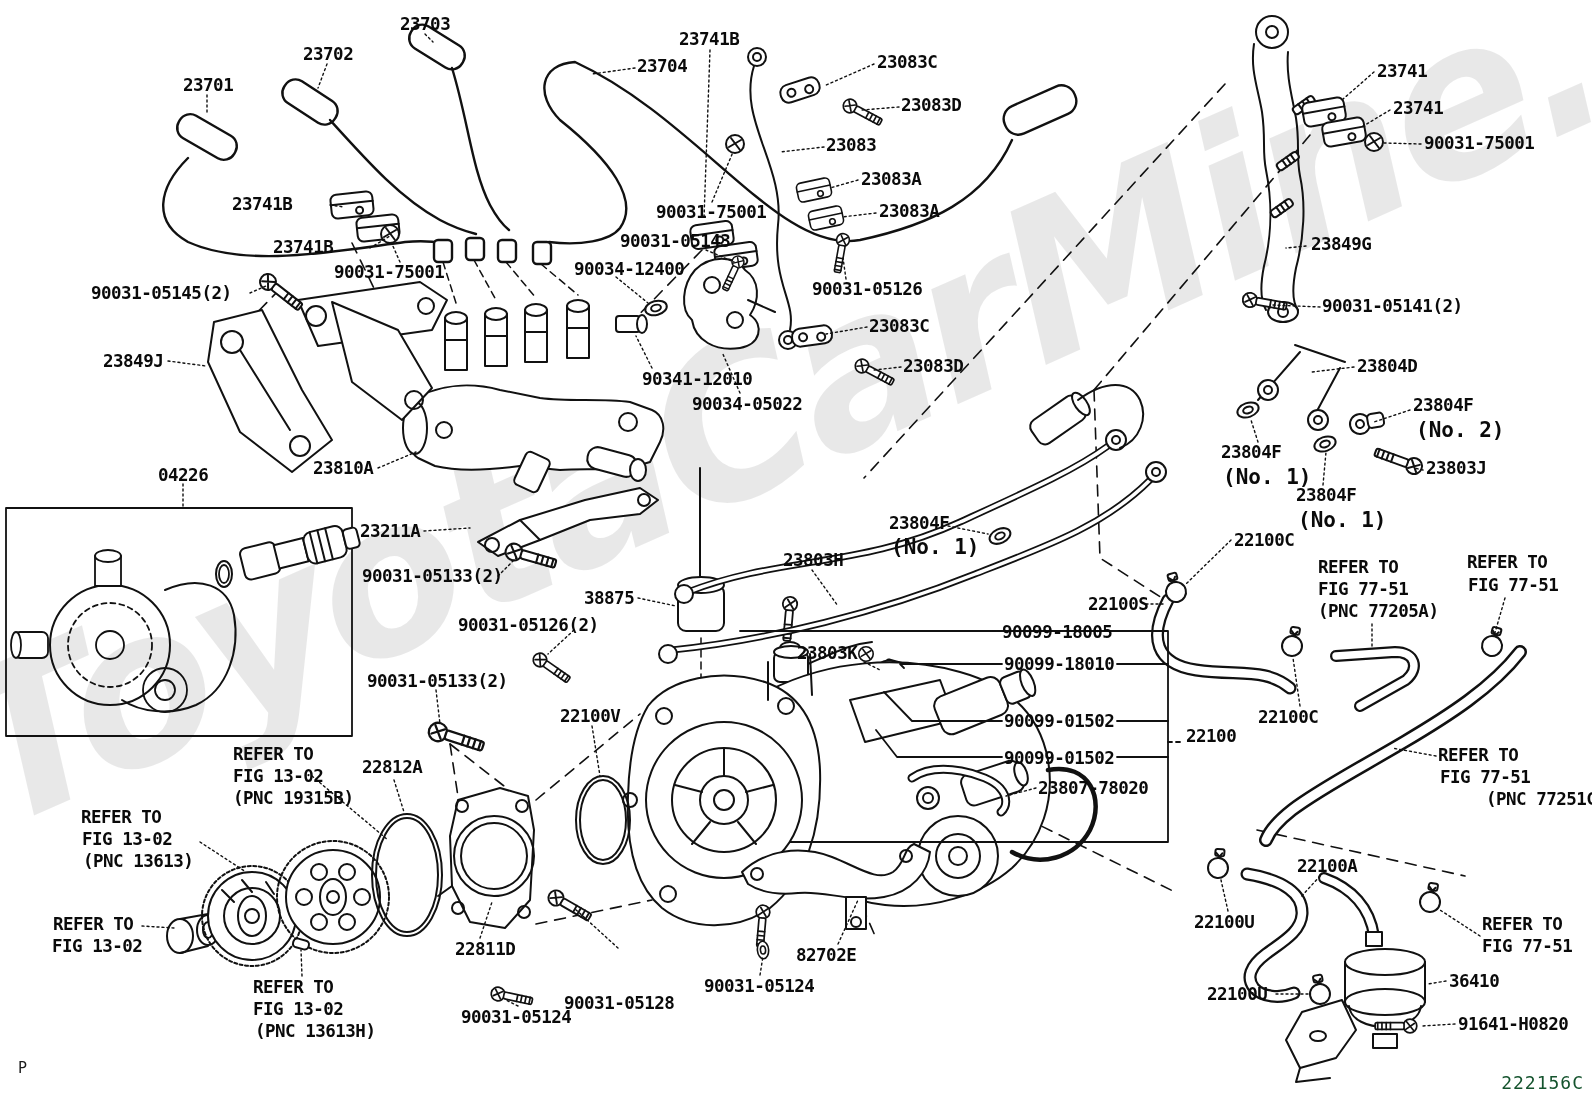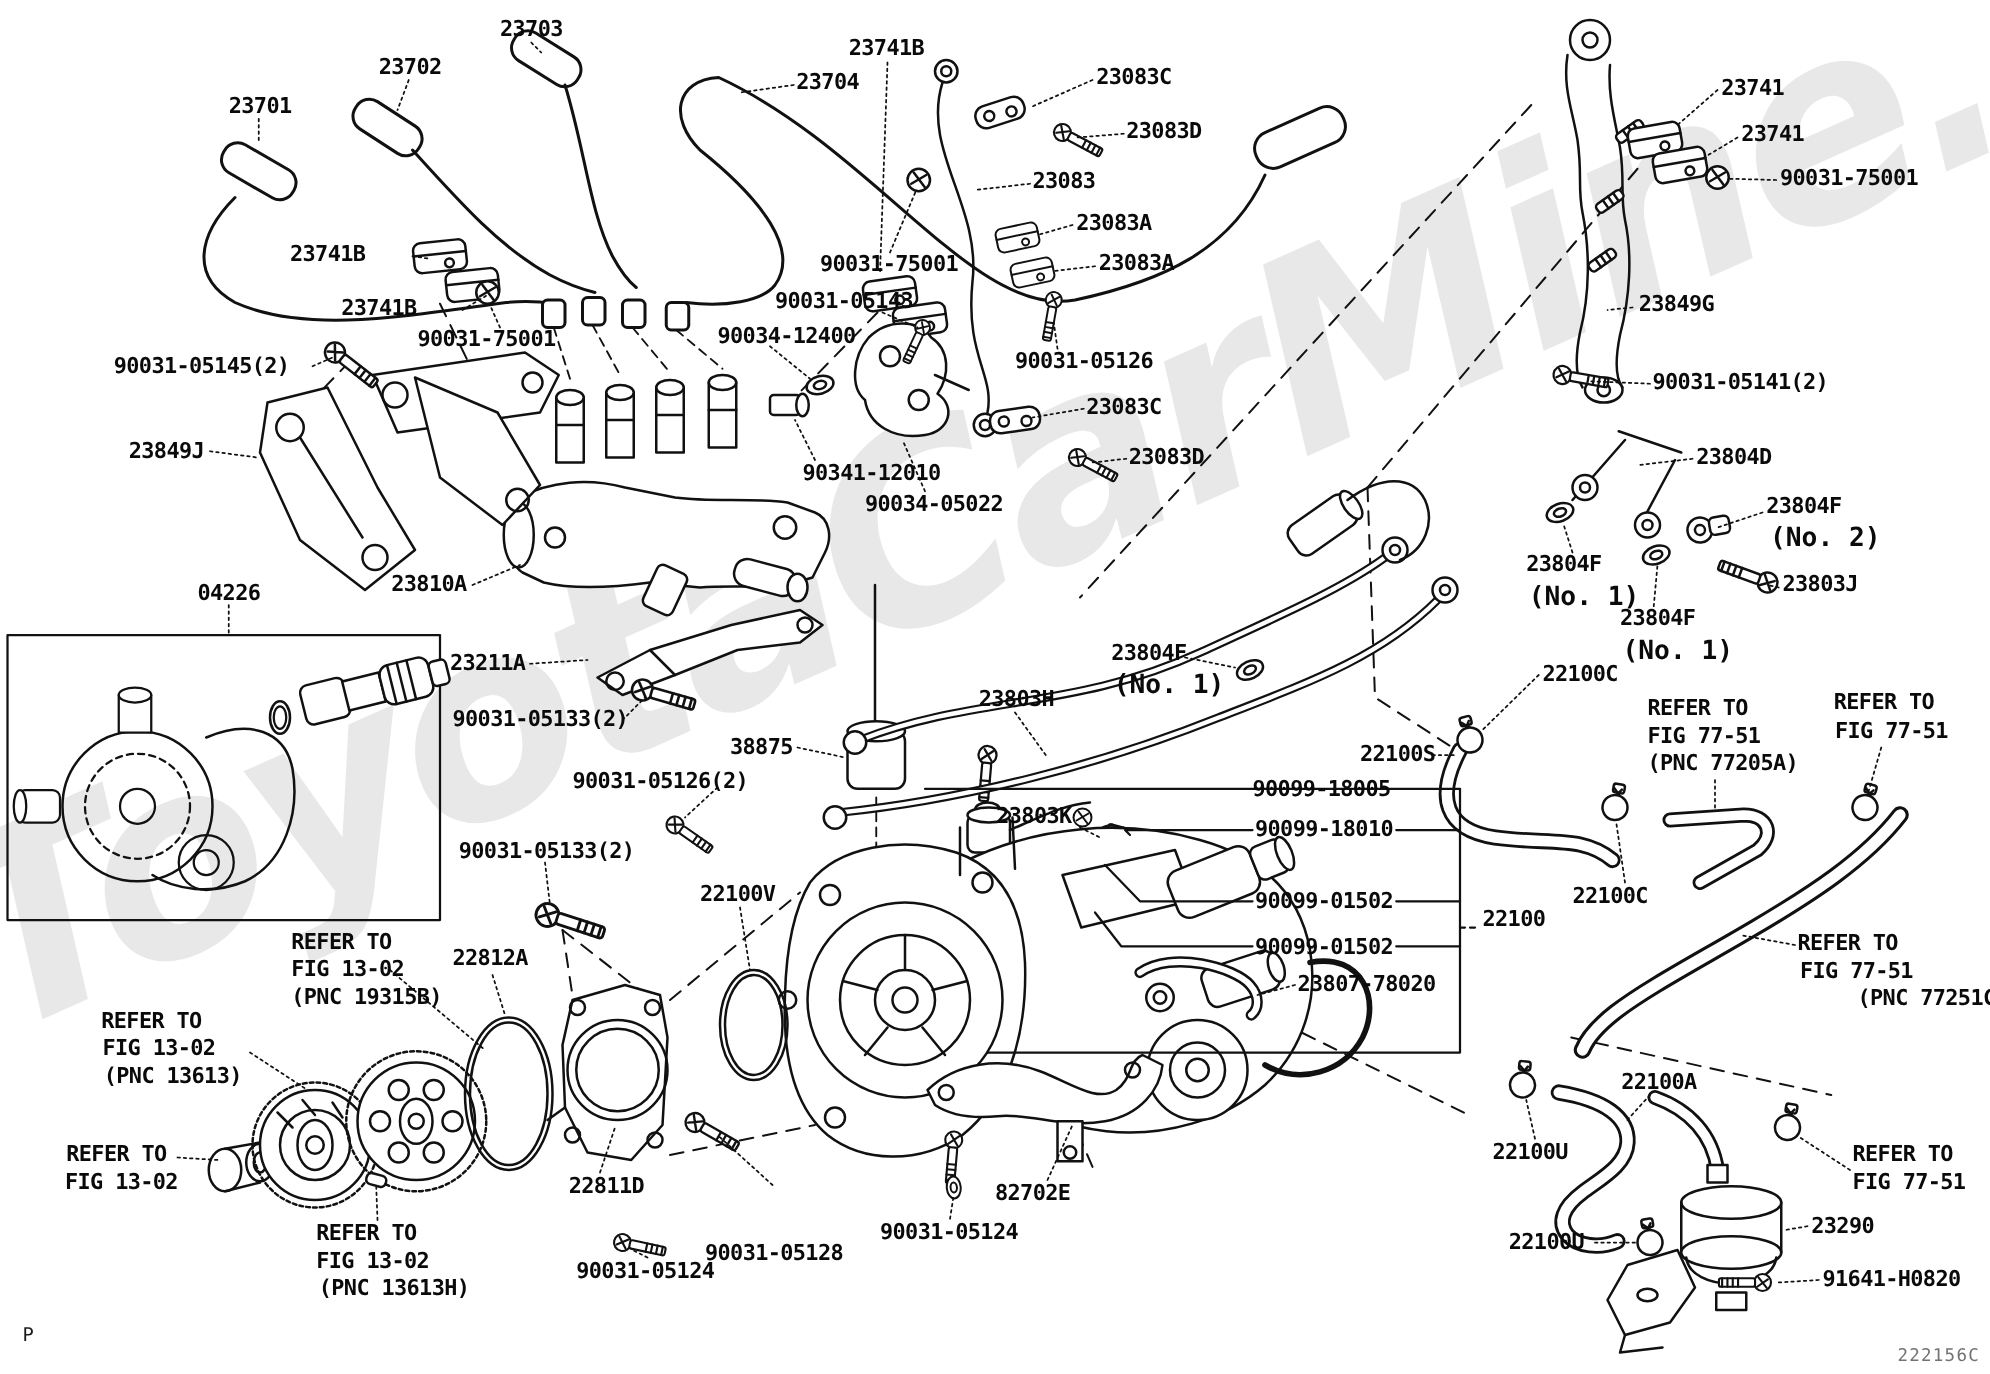--- a/index.html
+++ b/index.html
@@ -6,21 +6,21 @@
   #stage{position:relative;width:1592px;height:1099px;background:#fff;overflow:hidden;
          font-family:"DejaVu Sans Mono","Liberation Mono",monospace}
   .watermark{position:absolute;left:-30px;top:640px;font-size:212px;font-weight:bold;font-style:italic;
              color:rgba(0,0,0,0.09);transform:rotate(-24deg);transform-origin:0 50%;
              white-space:nowrap;letter-spacing:-6px;font-family:"DejaVu Sans","Liberation Sans",sans-serif;z-index:1}
   svg.art{position:absolute;left:0;top:0;z-index:2}
   #labels{position:absolute;left:0;top:0;width:100%;height:100%;z-index:3}
   #labels .lbl{position:absolute;font-weight:bold;font-size:17.5px;line-height:1.05;color:#0a0a0a;
                white-space:pre;letter-spacing:-0.5px}
   #labels .lbl.sub{font-size:21px;letter-spacing:0}
-  .corner-code{position:absolute;right:8px;bottom:6px;font-size:14px;color:#737373;letter-spacing:1px;
+  .corner-code{position:absolute;right:8px;bottom:6px;font-size:18px;color:#14532d;letter-spacing:1px;
                font-family:"DejaVu Sans Mono",monospace;z-index:3}
   .page-marker{position:absolute;left:18px;bottom:22px;font-size:15px;color:#1a1a1a;z-index:3;
                font-family:"DejaVu Sans Mono",monospace}
 </style>
 </head>
 <body>
 
 <div id="stage">
 
   <div class="watermark">ToyotaCarMine.ru</div>
@@ -574,19 +574,19 @@
       <span class="lbl" style="left: 455px; top: 940px;">22811D</span>
       <span class="lbl" style="left: 564px; top: 950px; margin-top: 44px;">90031-05128</span>
       <span class="lbl" style="left: 704px; top: 977px;">90031-05124</span>
       <span class="lbl" style="left: 796px; top: 946px;">82702E</span>
       <span class="lbl" style="left: 461px; top: 1008px;">90031-05124</span>
       <span class="lbl" style="left: 1297px; top: 857px;">22100A</span>
       <span class="lbl" style="left: 1194px; top: 913px;">22100U</span>
       <span class="lbl" style="left: 1482px; top: 915px;">REFER TO</span>
       <span class="lbl" style="left: 1482px; top: 937px;">FIG 77-51</span>
       <span class="lbl" style="left: 1207px; top: 985px;">22100U</span>
-      <span class="lbl" style="left: 1449px; top: 972px;">23290</span>
+      <span class="lbl" style="left: 1449px; top: 972px;">36410</span>
       <span class="lbl" style="left: 1458px; top: 1015px;">91641-H0820</span>
     </div>
 
   <div class="corner-code">222156C</div>
   <div class="page-marker">P</div>
 </div>
 
 </body></html>

